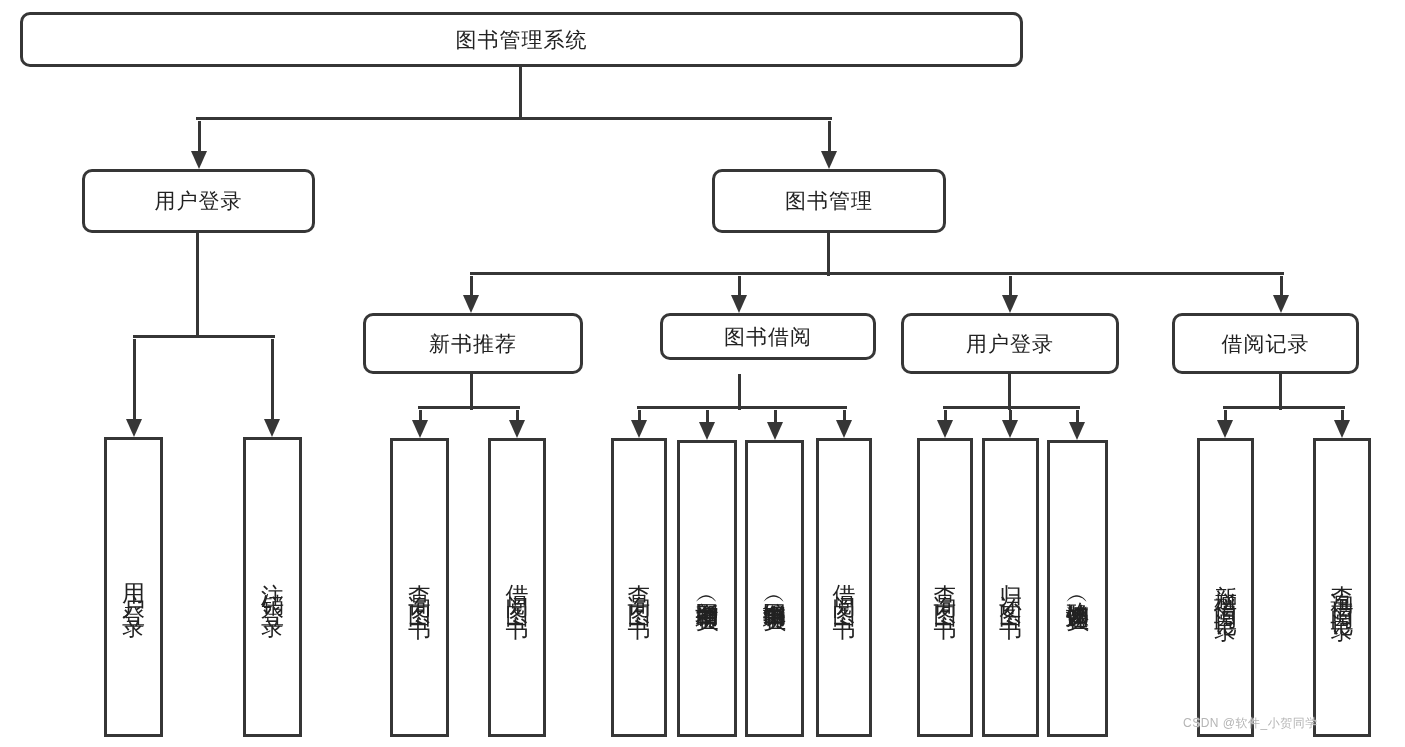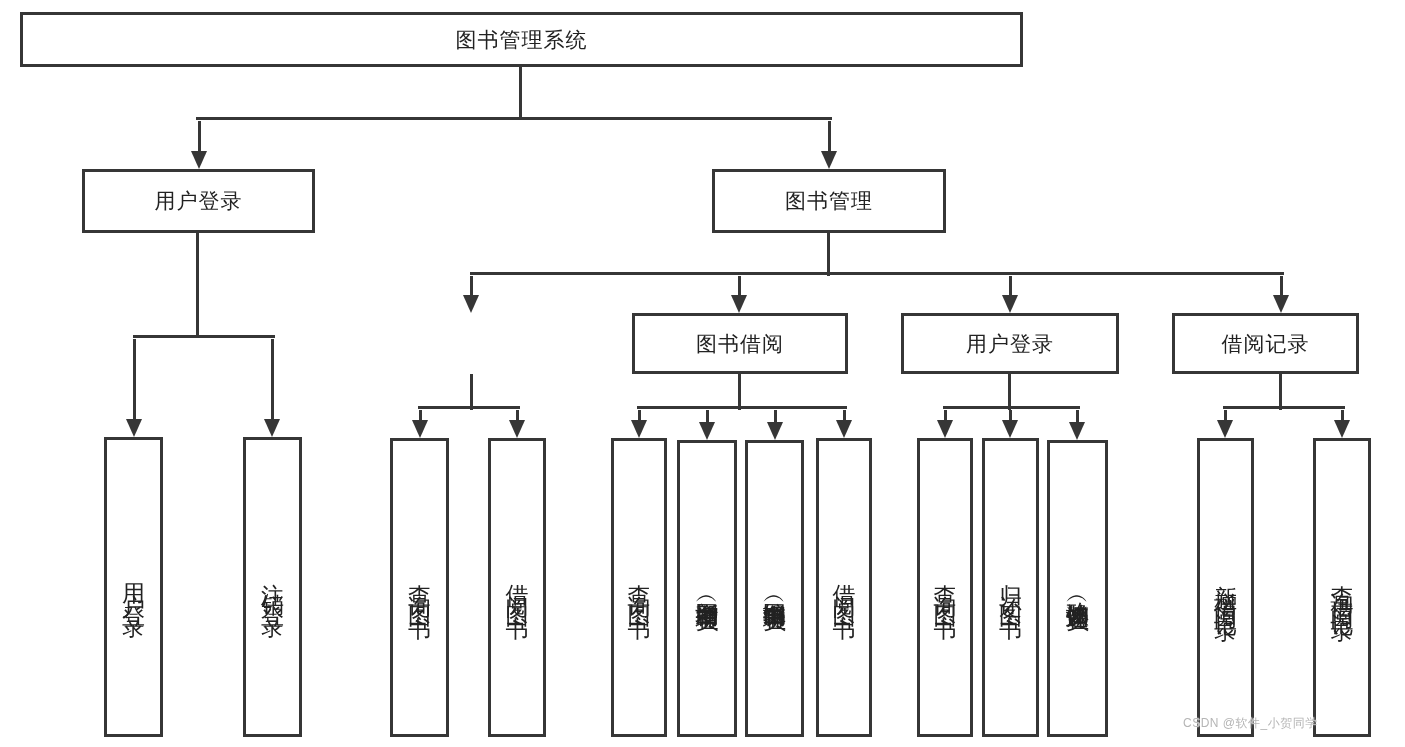--- a/index.html
+++ b/index.html
@@ -13,21 +13,21 @@
   .node{
     position:absolute;
     box-sizing:border-box;
     border:3px solid #363636;
     background:#ffffff;
     display:flex;
     align-items:center;
     justify-content:center;
     color:#222222;
   }
-  .hnode{font-size:21px;letter-spacing:1px;}
+  .hnode{font-size:21px;letter-spacing:1px;border-radius:10px;}
   .vnode span{
     writing-mode:vertical-rl;
     text-orientation:mixed;
     font-size:23px;
     line-height:1;
     white-space:nowrap;
   }
   .sp4{letter-spacing:11px;}
   .sp6{letter-spacing:7px;}
   .sp10{letter-spacing:1px;}
@@ -59,21 +59,24 @@
     <span>图书管理系统</span>
   </div>
 
   <div class="node hnode" style="left:82px;top:169px;width:233px;height:64px">
     <span>用户登录</span>
   </div>
   <div class="node hnode" style="left:712px;top:169px;width:234px;height:64px">
     <span>图书管理</span>
   </div>
 
-  <div class="node hnode" style="left:632px;top:313px;width:216px;height:61px">
+  <div class="node hnode" style="left:363px;top:313px;width:220px;height:61px">
+    <span>新书推荐</span>
+  </div>
+  <div class="node hnode" style="left:660px;top:313px;width:216px;height:47px">
     <span>图书借阅</span>
   </div>
   <div class="node hnode" style="left:901px;top:313px;width:218px;height:61px">
     <span>用户登录</span>
   </div>
   <div class="node hnode" style="left:1172px;top:313px;width:187px;height:61px">
     <span>借阅记录</span>
   </div>
 
   <div class="node vnode" style="left:104px;top:437px;width:59px;height:300px">

